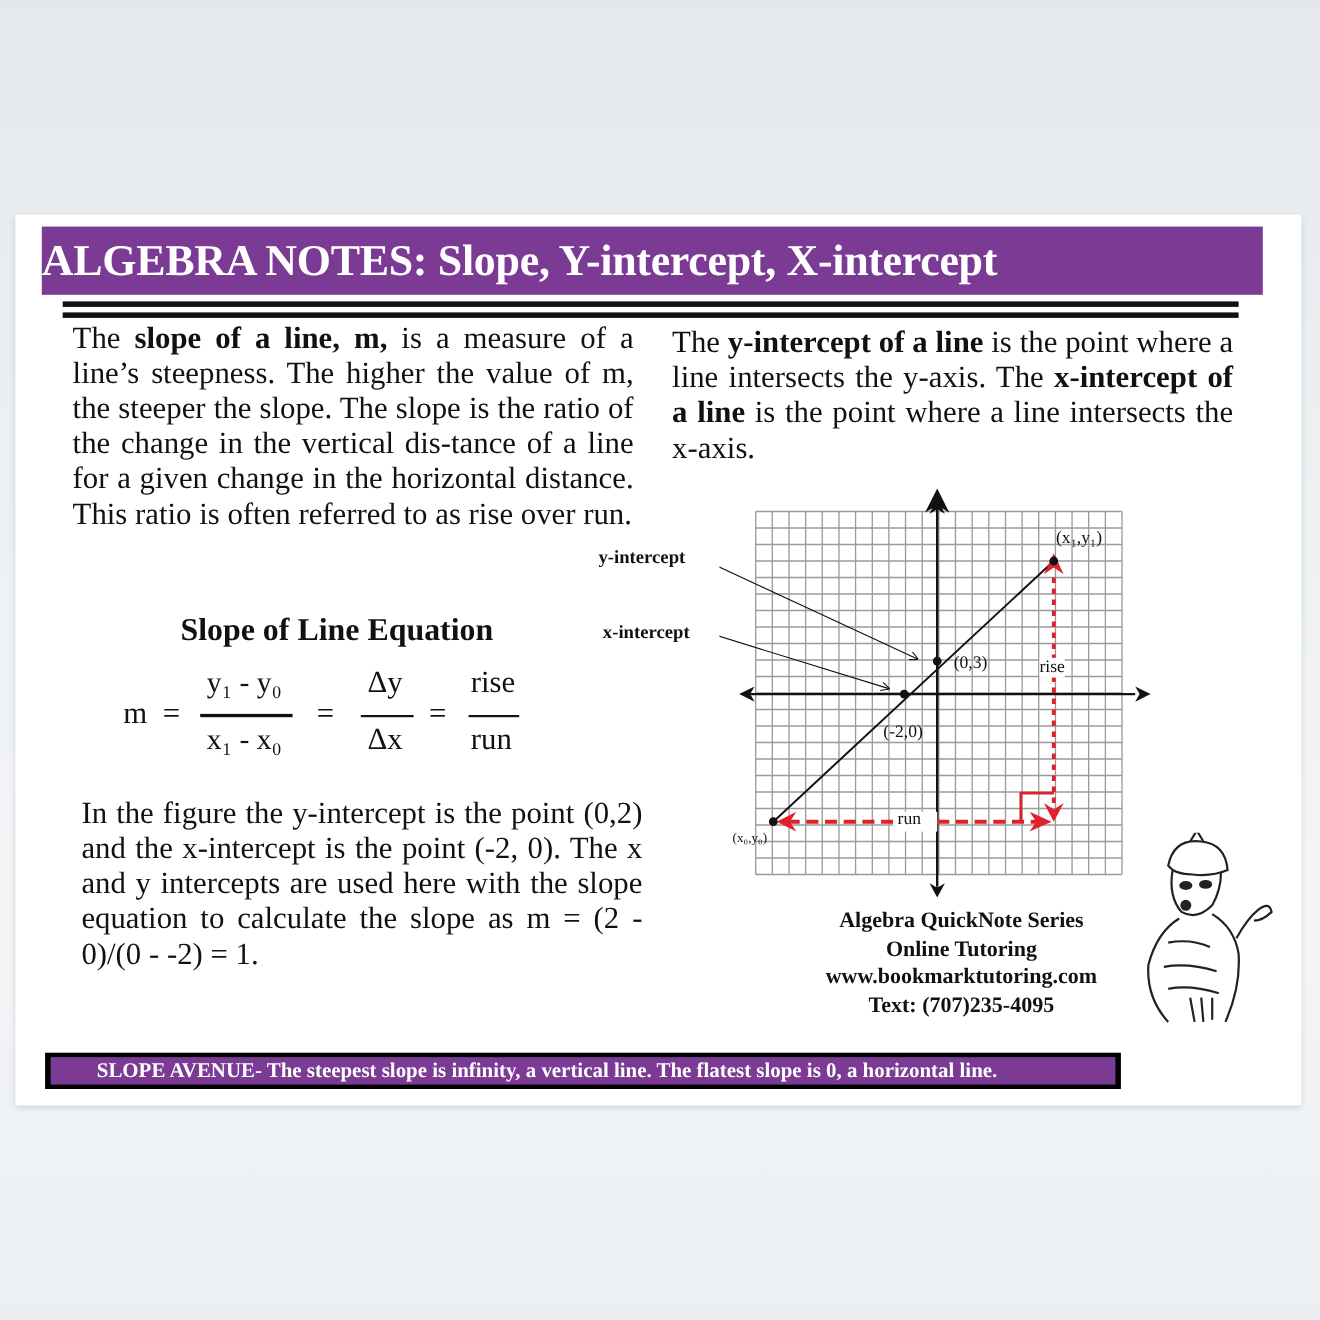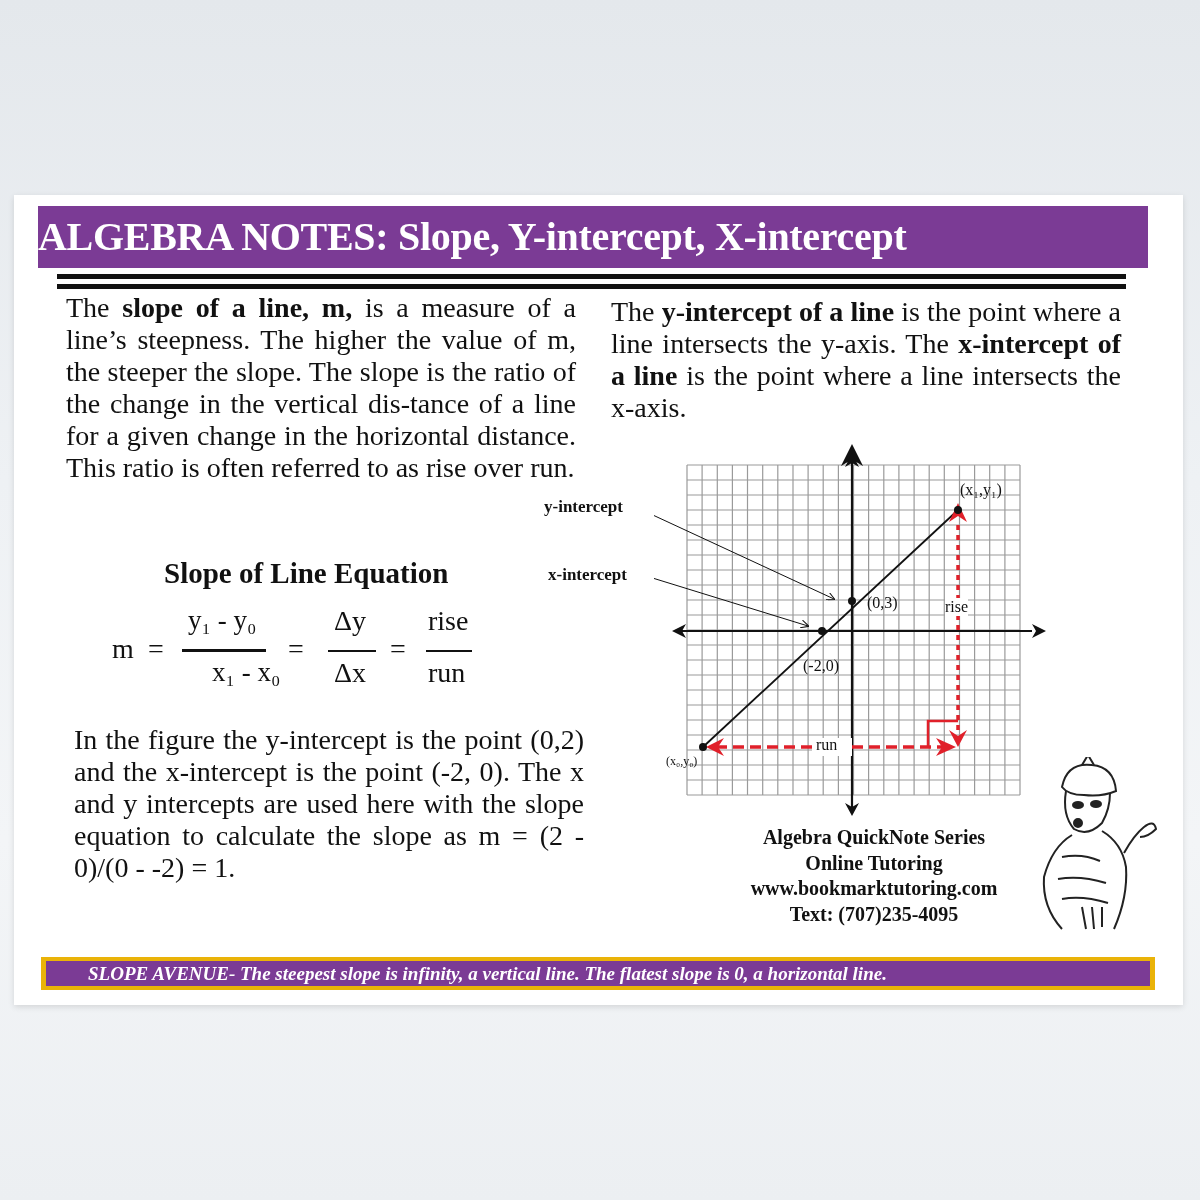--- a/index.html
+++ b/index.html
@@ -36,22 +36,22 @@
   .eq span { position:absolute; }
   .fracbar { position:absolute; height:3px; background:#111; }
   .thinbar { position:absolute; height:2px; background:#111; }
 
   .chart { position:absolute; left:640px; top:246px; }
   .small-label { position:absolute; font-size:17px; font-weight:bold; }
 
   .contact { position:absolute; left:700px; top:630px; width:320px; text-align:center; font-weight:bold; font-size:20px; line-height:25.5px; }
 
   .footer-bar {
-    position:absolute; left:27px; top:762px; width:1114px; height:33px;
-    background:#eab308; box-sizing:border-box; padding:4px 5px;font-style:italic;
+    position:absolute; left:27px; top:762px; width:978px; height:33px;
+    background:#000000; box-sizing:border-box; padding:4px 5px;
   }
   .footer-inner {
     width:100%; height:100%; background:#7b3b95; color:#fff;
     font-weight:bold; font-size:19px; line-height:25px; padding-left:42px; box-sizing:border-box;
     white-space:nowrap;
   }
   .sketch { position:absolute; left:1008px; top:562px; }
 </style>
 </head>
 <body>
@@ -65,21 +65,21 @@
   <div class="para p-intercepts"><span>The </span><b>y-intercept of a line</b><span> is the point where a line intersects the y-axis. The </span><b>x-intercept of a line</b><span> is the point where a line intersects the x-axis.</span></div>
 
   <div class="para p-slope"><span>The </span><b>slope of a line, m,</b><span> is a measure of a line’s steepness. The higher the value of m, the steeper the slope. The slope is the ratio of the change in the vertical dis-tance of a line for a given change in the horizontal distance. This ratio is often referred to as rise over run.</span></div>
 
   <div class="eq-title">Slope of Line Equation</div>
   <div class="eq">
     <span style="left:0;top:28px;">m</span>
     <span style="left:36px;top:28px;">=</span>
     <span style="left:76px;top:0;font-size:27px;text-align:center;">y₁ - y₀</span>
     <div class="fracbar" style="left:70px;top:44px;width:84px;"></div>
-    <span style="left:76px;top:52px;font-size:27px;margin-left:24px;">x₁ - x₀</span>
+    <span style="left:76px;top:52px;font-size:27px;">x₁ - x₀</span>
     <span style="left:176px;top:28px;">=</span>
     <span style="left:222px;top:0;">Δy</span>
     <div class="thinbar" style="left:216px;top:45px;width:48px;"></div>
     <span style="left:222px;top:52px;text-align:right;">Δx</span>
     <span style="left:278px;top:28px;">=</span>
     <span style="left:316px;top:0;">rise</span>
     <div class="thinbar" style="left:314px;top:45px;width:46px;"></div>
     <span style="left:316px;top:52px;">run</span>
   </div>
 

